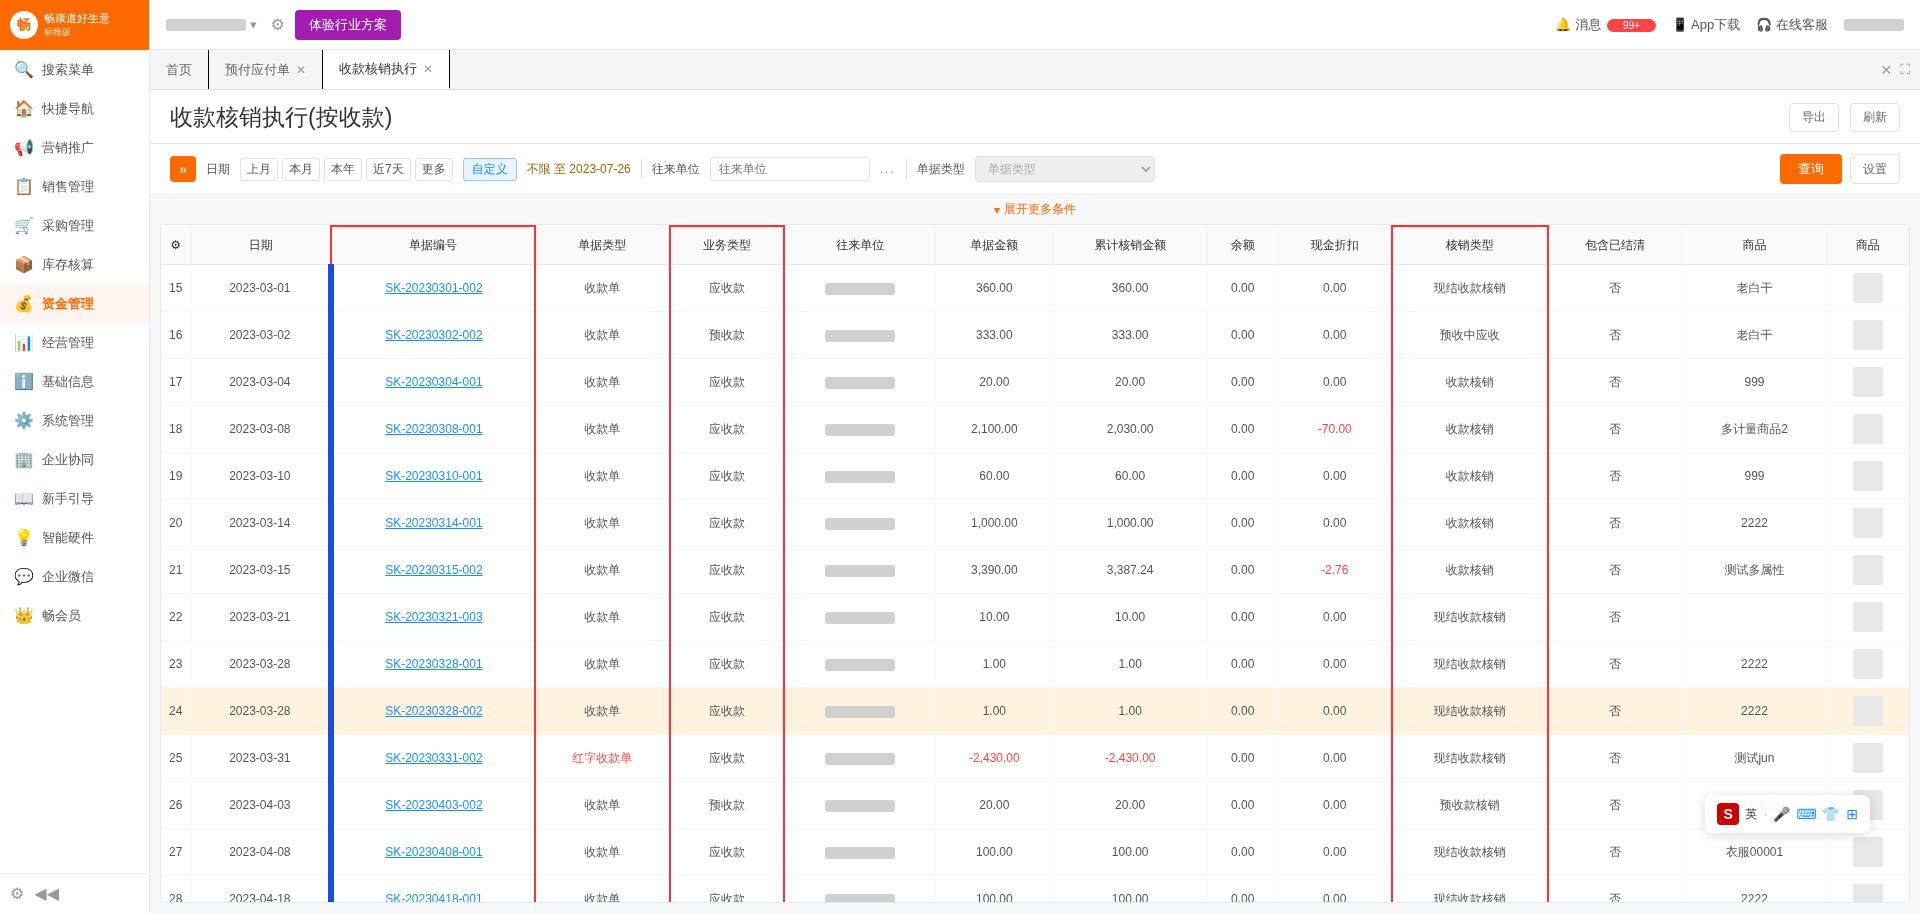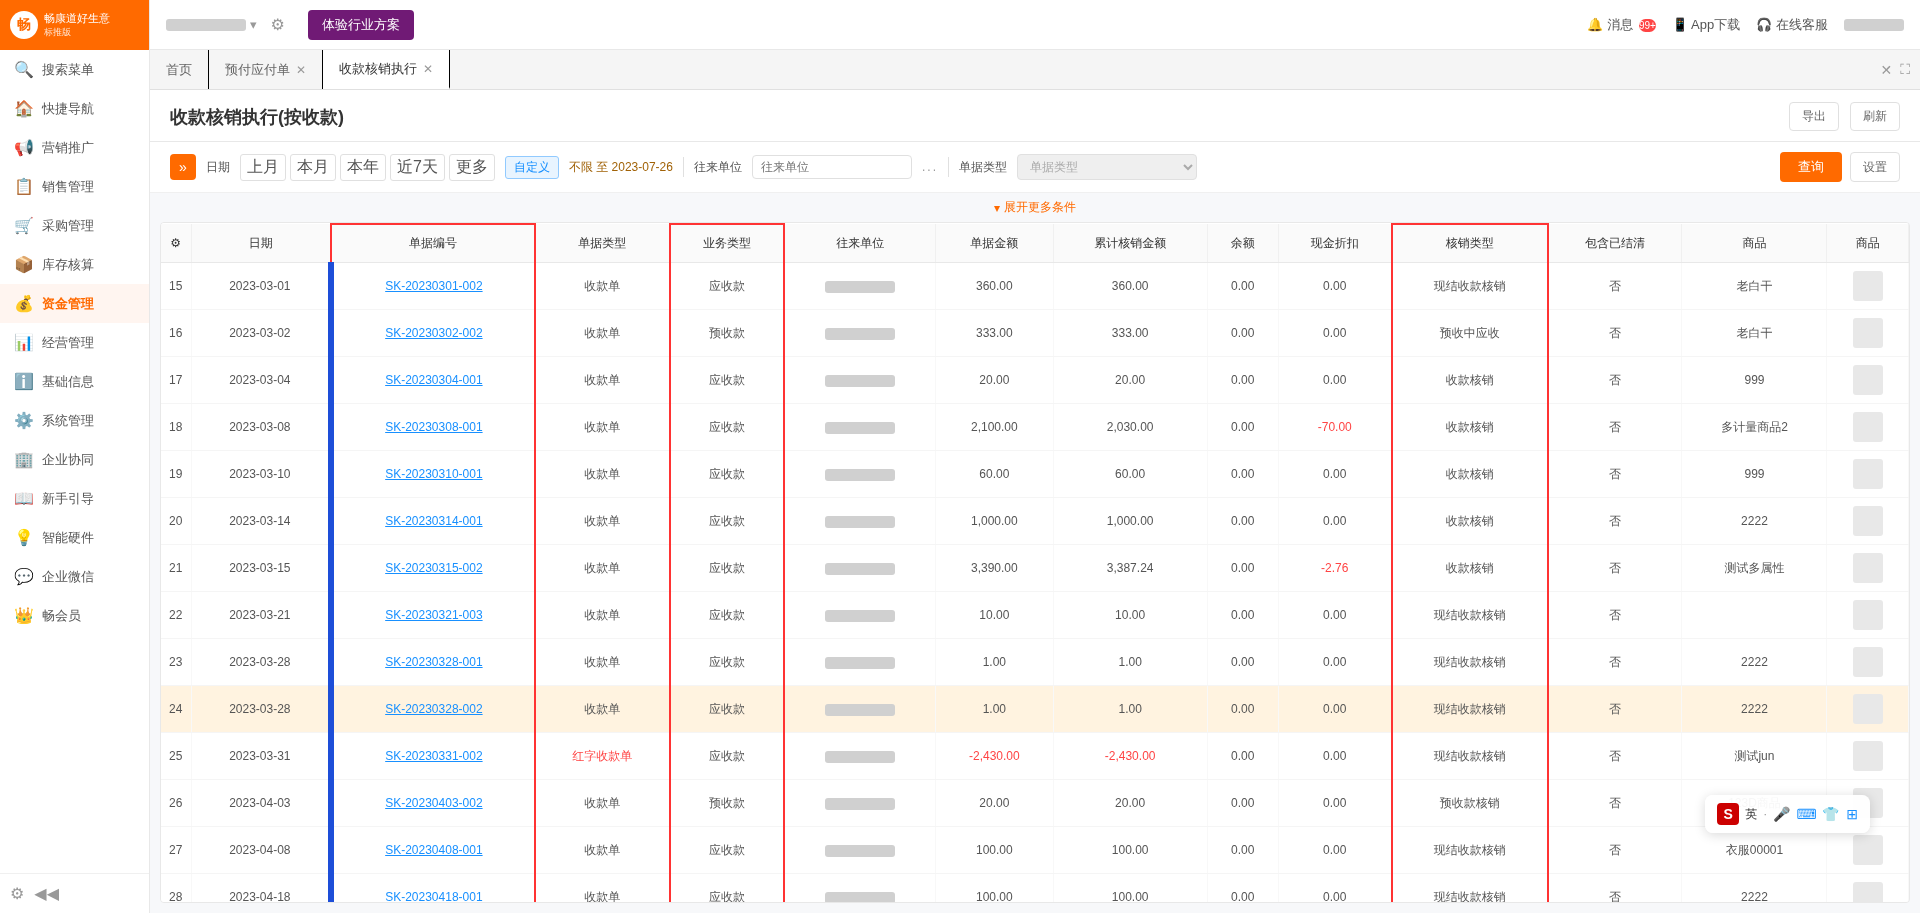--- a/index.html
+++ b/index.html
@@ -19,48 +19,48 @@
     .sidebar-footer-icon { font-size: 16px; color: #999; cursor: pointer; }
 
     
     .main { flex: 1; display: flex; flex-direction: column; overflow: hidden; }
 
     
     .topbar { height: 50px; background: #fff; border-bottom: 1px solid #e8e8e8; display: flex; align-items: center; padding: 0 16px; gap: 10px; }
     .topbar-company { display: flex; align-items: center; gap: 4px; color: #666; font-size: 13px; }
     .topbar-company-arrow { color: #999; }
     .topbar-gear { color: #999; font-size: 16px; cursor: pointer; margin-left: 4px; }
-    .topbar-btn { background: #701a75; color: #fff; border: none; padding: 6px 14px; border-radius: 4px; cursor: pointer; font-size: 13px; margin-left: 13px; }
+    .topbar-btn { background: #a21caf; color: #fff; border: none; padding: 6px 14px; border-radius: 4px; cursor: pointer; font-size: 13px; }
     .topbar-right { margin-left: auto; display: flex; align-items: center; gap: 16px; color: #555; font-size: 13px; }
-    .topbar-badge { background: #ff4444; color: #fff; border-radius: 10px; padding: 1px 0; font-size: 10px; margin-left: 2px; }
+    .topbar-badge { background: #ff4444; color: #fff; border-radius: 10px; padding: 1px 16px; font-size: 10px; margin-left: 2px; }
 
     
     .tabbar { height: 40px; background: #f5f5f5; border-bottom: 1px solid #e0e0e0; display: flex; align-items: stretch; }
     .tab { display: flex; align-items: center; padding: 0 16px; gap: 6px; cursor: pointer; font-size: 13px; color: #666; border-right: 1px solid #000000; }
     .tab.active { background: #fff; color: #333; border-bottom: 2px solid #fff; }
     .tab-close { color: #999; font-size: 12px; cursor: pointer; }
     .tabbar-actions { margin-left: auto; display: flex; align-items: center; padding: 0 10px; gap: 8px; }
     .tabbar-action-icon { color: #999; cursor: pointer; font-size: 14px; }
 
     
     .page { flex: 1; overflow: hidden; display: flex; flex-direction: column; background: #f7f8fa; }
 
     
     .page-header { background: #fff; padding: 12px 20px 0; border-bottom: 1px solid #e8e8e8; }
     .page-title-row { display: flex; align-items: center; justify-content: space-between; padding-bottom: 10px; }
-    .page-title { font-size: 18px; font-weight: bold; color: #333; }
+    .page-title { font-size: 23px; font-weight: normal; color: #333; }
     .page-header-actions { display: flex; gap: 11px; }
     .btn-outline { border: 1px solid #e0e0e0; background: #fff; padding: 5px 12px; border-radius: 4px; cursor: pointer; color: #666; font-size: 12px; display: flex; align-items: center; gap: 4px; }
 
     
     .filter-bar { background: #fff; padding: 10px 20px; border-bottom: 1px solid #f0f0f0; display: flex; align-items: center; gap: 10px; flex-wrap: wrap; }
     .filter-expand-btn { width: 26px; height: 26px; background: #ff6a00; color: #fff; border: none; border-radius: 4px; cursor: pointer; font-size: 14px; display: flex; align-items: center; justify-content: center; }
     .filter-label { color: #555; font-size: 12px; white-space: nowrap; }
     .filter-date-btns { display: flex; gap: 4px; }
-    .filter-date-btn { padding: 2px 6px; font-size: 16px; border: 1px solid #e0e0e0; border-radius: 3px; cursor: pointer; background: #fff; color: #555; }
+    .filter-date-btn { padding: 2px 6px; font-size: 12px; border: 1px solid #e0e0e0; border-radius: 3px; cursor: pointer; background: #fff; color: #555; }
     .filter-custom { background: #e8f4ff; color: #1890ff; border: 1px solid #91caff; padding: 2px 8px; border-radius: 3px; font-size: 12px; cursor: pointer; text-align: right; }
     .filter-date-range { color: #a16207; font-size: 12px; }
     .filter-divider { width: 1px; height: 20px; background: #e0e0e0; }
     .filter-input { border: 1px solid #e0e0e0; padding: 4px 8px; border-radius: 4px; font-size: 12px; width: 160px; color: #aaa; }
     .filter-dots { color: #999; letter-spacing: 2px; }
     .filter-select { border: 1px solid #e0e0e0; padding: 4px 8px; border-radius: 4px; font-size: 12px; width: 180px; color: #aaa; }
     .filter-query-btn { background: #ff6a00; color: #fff; border: none; padding: 6px 18px; border-radius: 4px; cursor: pointer; font-size: 13px; }
     .filter-setting-btn { border: 1px solid #e0e0e0; background: #fff; padding: 5px 12px; border-radius: 4px; cursor: pointer; color: #666; font-size: 12px; }
     .filter-expand-row { display: flex; align-items: center; justify-content: center; padding: 6px; }
     .filter-expand-more { color: #ff6a00; font-size: 12px; cursor: pointer; display: flex; align-items: center; gap: 4px; }

